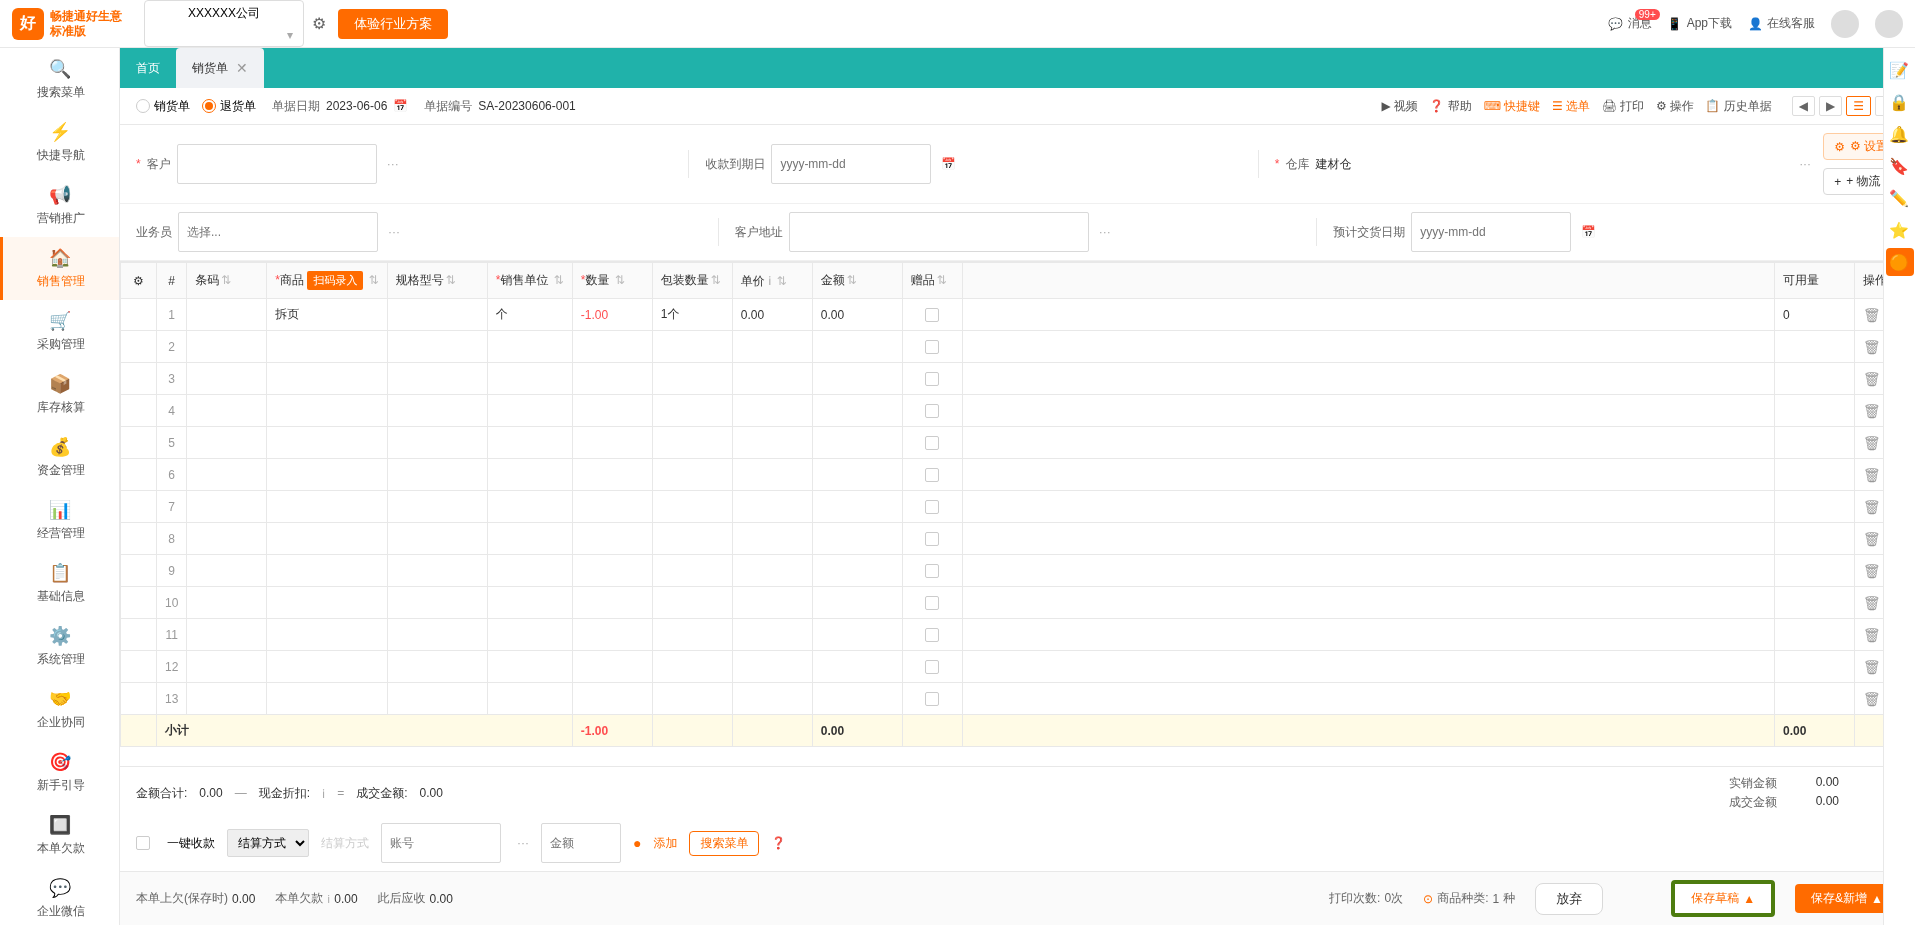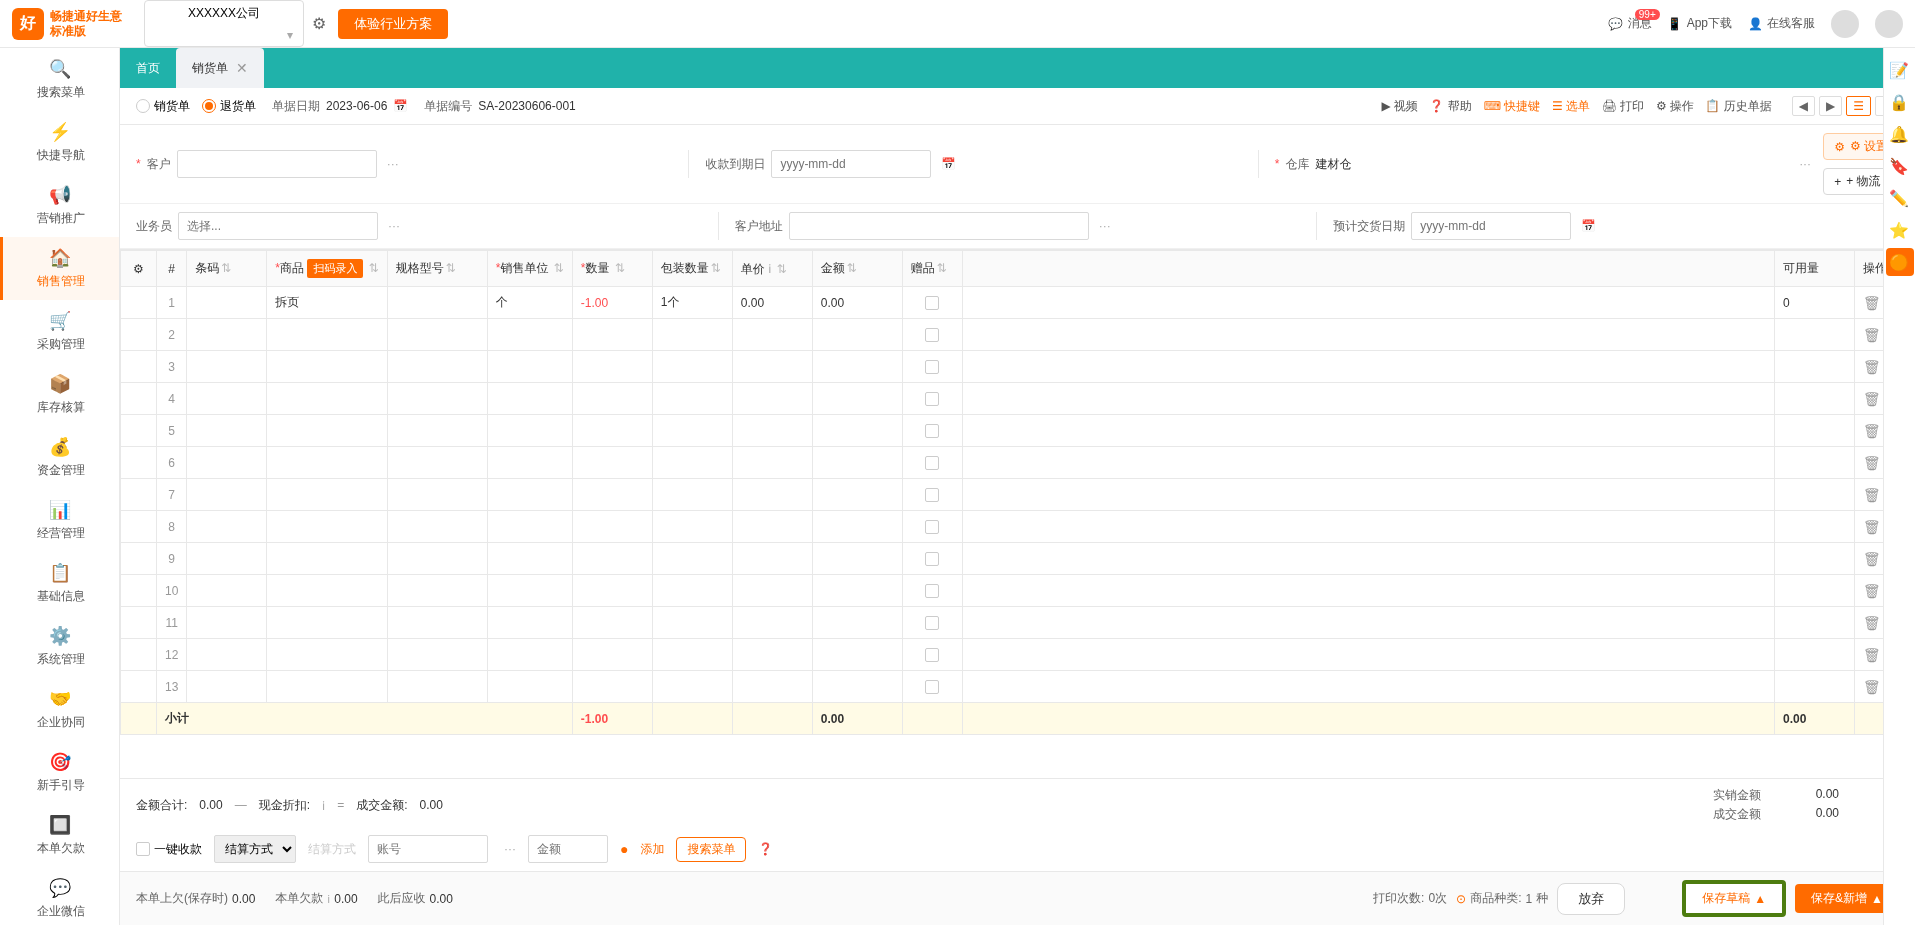--- a/index.html
+++ b/index.html
@@ -216,21 +216,21 @@
     }
     .field-label { color: #666; white-space: nowrap; }
     .required-star { color: #ff4d4f; }
     .field-input {
       flex: 1;
       border: 1px solid #d9d9d9;
       border-radius: 2px;
       padding: 3px 8px;
       outline: none;
       font-size: 12px;
-      height: 28px;
+      height: 40px;
       color: #333;
     }
     .field-dots { color: #aaa; cursor: pointer; margin-left: 4px; }
     .field-divider { width: 1px; height: 28px; background: #e8e8e8; margin: 0 16px; }
 
     .settings-btn {
       background: #fff7f0;
       border: 1px solid #ffcca0;
       color: #ff6b00;
       border-radius: 4px;
@@ -332,21 +332,21 @@
     }
     .footer-bottom {
       display: flex;
       align-items: center;
       padding: 8px 16px;
       gap: 20px;
       background: #fafafa;
     }
     .footer-stat { display: flex; align-items: center; gap: 4px; color: #333; }
     .footer-stat label { color: #666; }
-    .footer-actions { margin-left: auto; display: flex; gap: 9px; align-items: center; }
+    .footer-actions { margin-left: auto; display: flex; gap: 20px; align-items: center; }
     .btn-abandon {
       border: 1px solid #d9d9d9;
       background: #fff;
       color: #333;
       border-radius: 8px;
       padding: 6px 20px;
       cursor: pointer;
       font-size: 13px;
     }
     .btn-save-draft {
@@ -371,21 +371,21 @@
     }
 
     .right-summary {
       margin-left: auto;
       display: flex;
       flex-direction: column;
       align-items: flex-end;
       gap: 2px;
       padding-right: 60px;
     }
-    .summary-row { display: flex; gap: 28px; font-size: 12px; color: #333; margin-left: 28px; }
+    .summary-row { display: flex; gap: 12px; font-size: 12px; color: #333; margin-left: 28px; }
     .summary-label { color: #666; }
     .summary-value { min-width: 50px; text-align: right; }
 
     
     .right-panel {
       position: absolute;
       right: 0;
       top: 0;
       width: 32px;
       height: calc(925px - 48px);
@@ -1079,21 +1079,21 @@
               <span class="summary-value">0.00</span>
             </div>
             <div class="summary-row">
               <span class="summary-label">成交金额</span>
               <span class="summary-value">0.00</span>
             </div>
           </div>
         </div>
 
         <div class="footer-payments">
-          <label style="display:flex;align-items:center;gap:4px;cursor:pointer;">
+          <label style="display:flex;align-items:center;gap:17px;cursor:pointer;">
             <div class="cb"></div>
             <span>一键收款</span>
           </label>
           <select style="border:1px solid #d9d9d9;border-radius:2px;padding:3px 6px;font-size:12px;height:28px;">
             <option>结算方式</option>
           </select>
           <span style="color:#ccc;">结算方式</span>
           <input class="field-input" placeholder="账号" style="max-width: 120px;">
           <span class="field-dots">···</span>
           <input class="field-input" placeholder="金额" style="max-width: 80px;">

